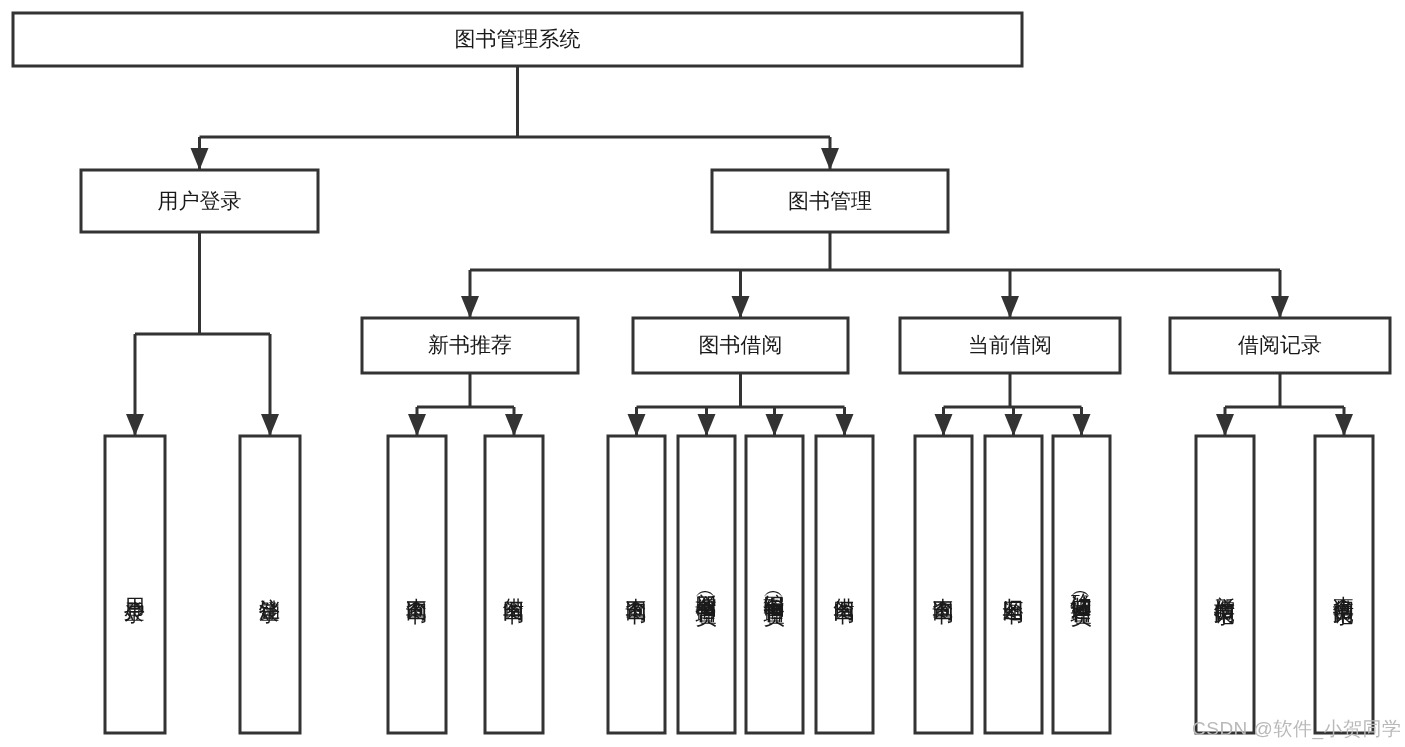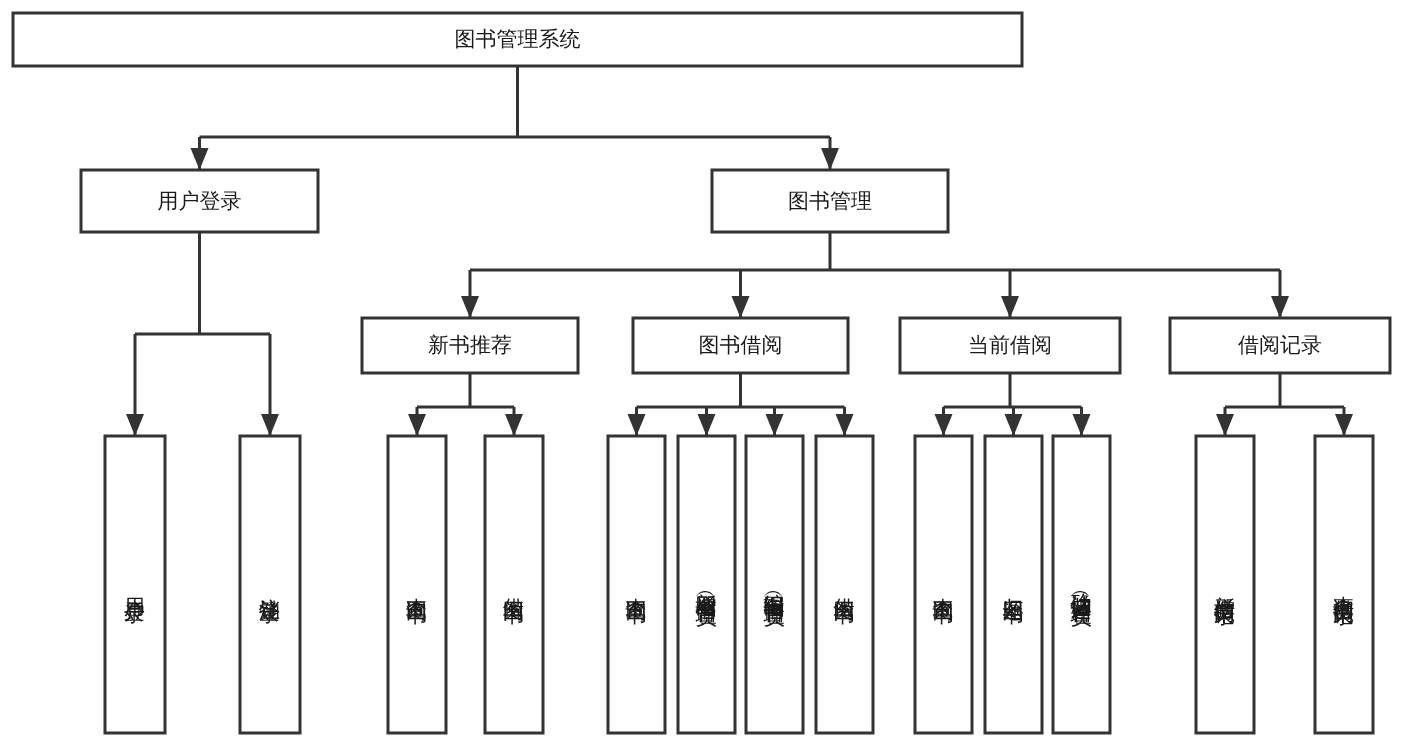--- a/index.html
+++ b/index.html
@@ -176,14 +176,15 @@
       <div class="node-label-v" style="left: 678px; top: 436px; width: 57px; height: 297px;">新增图书（管理员）</div>
       <div class="node-label-v" style="left: 746px; top: 436px; width: 57px; height: 297px;">编辑图书（管理员）</div>
       <div class="node-label-v" style="left: 816px; top: 436px; width: 57px; height: 297px;">借阅图书</div>
       <div class="node-label-v" style="left: 915px; top: 436px; width: 57px; height: 297px;">查询图书</div>
       <div class="node-label-v" style="left: 985px; top: 436px; width: 57px; height: 297px;">归还图书</div>
       <div class="node-label-v" style="left: 1053px; top: 436px; width: 57px; height: 297px;">确认归还（管理员）</div>
       <div class="node-label-v" style="left: 1196px; top: 436px; width: 58px; height: 297px;">新增借阅记录</div>
       <div class="node-label-v" style="left: 1315px; top: 436px; width: 58px; height: 297px;">查询借阅记录</div>
     </div>
 
+  <div class="watermark" style="left: 1192px; top: 716px;">CSDN @软件_小贺同学</div>
 
 </div>
 
 </body></html>

